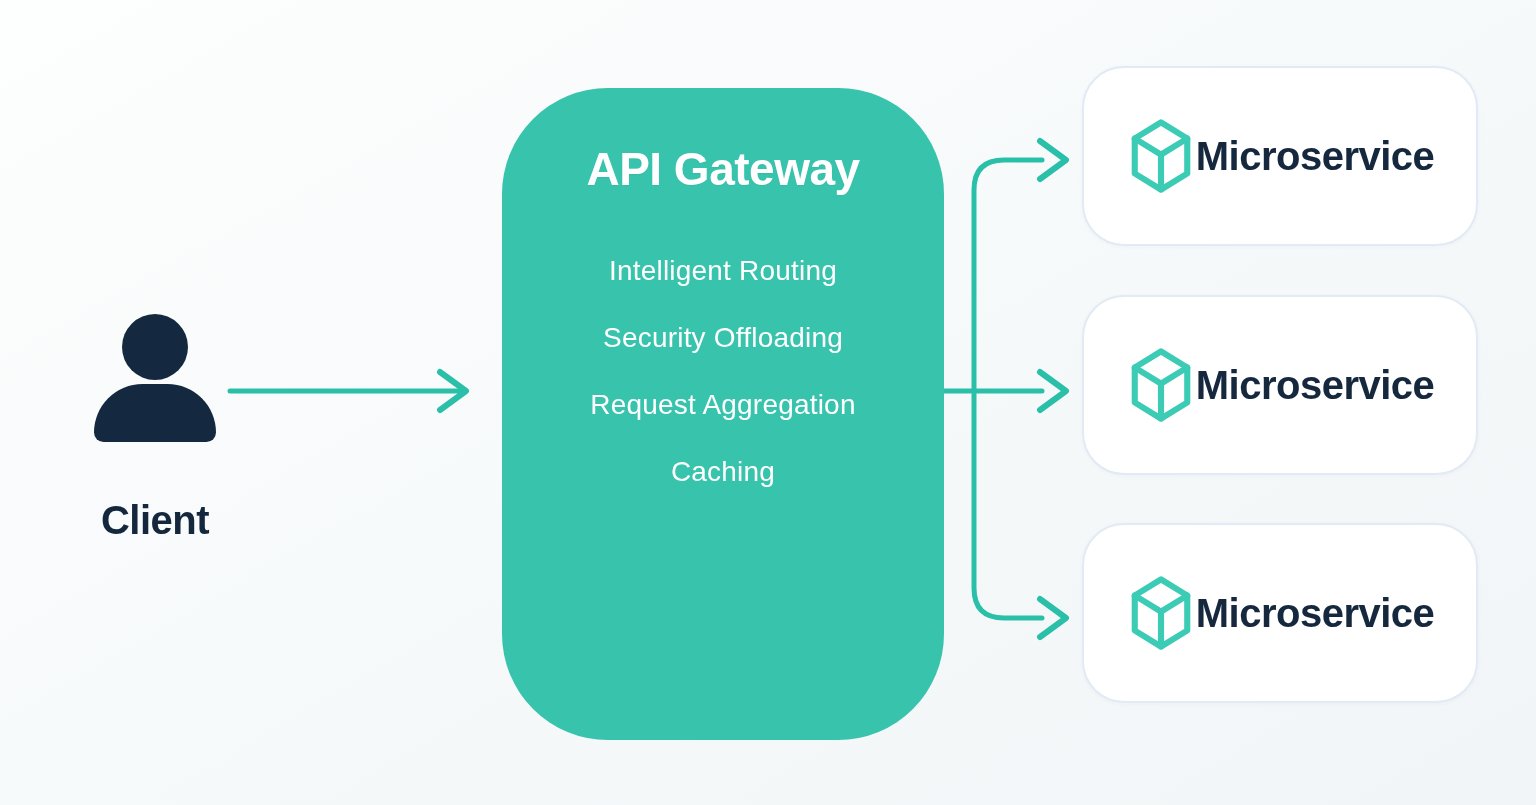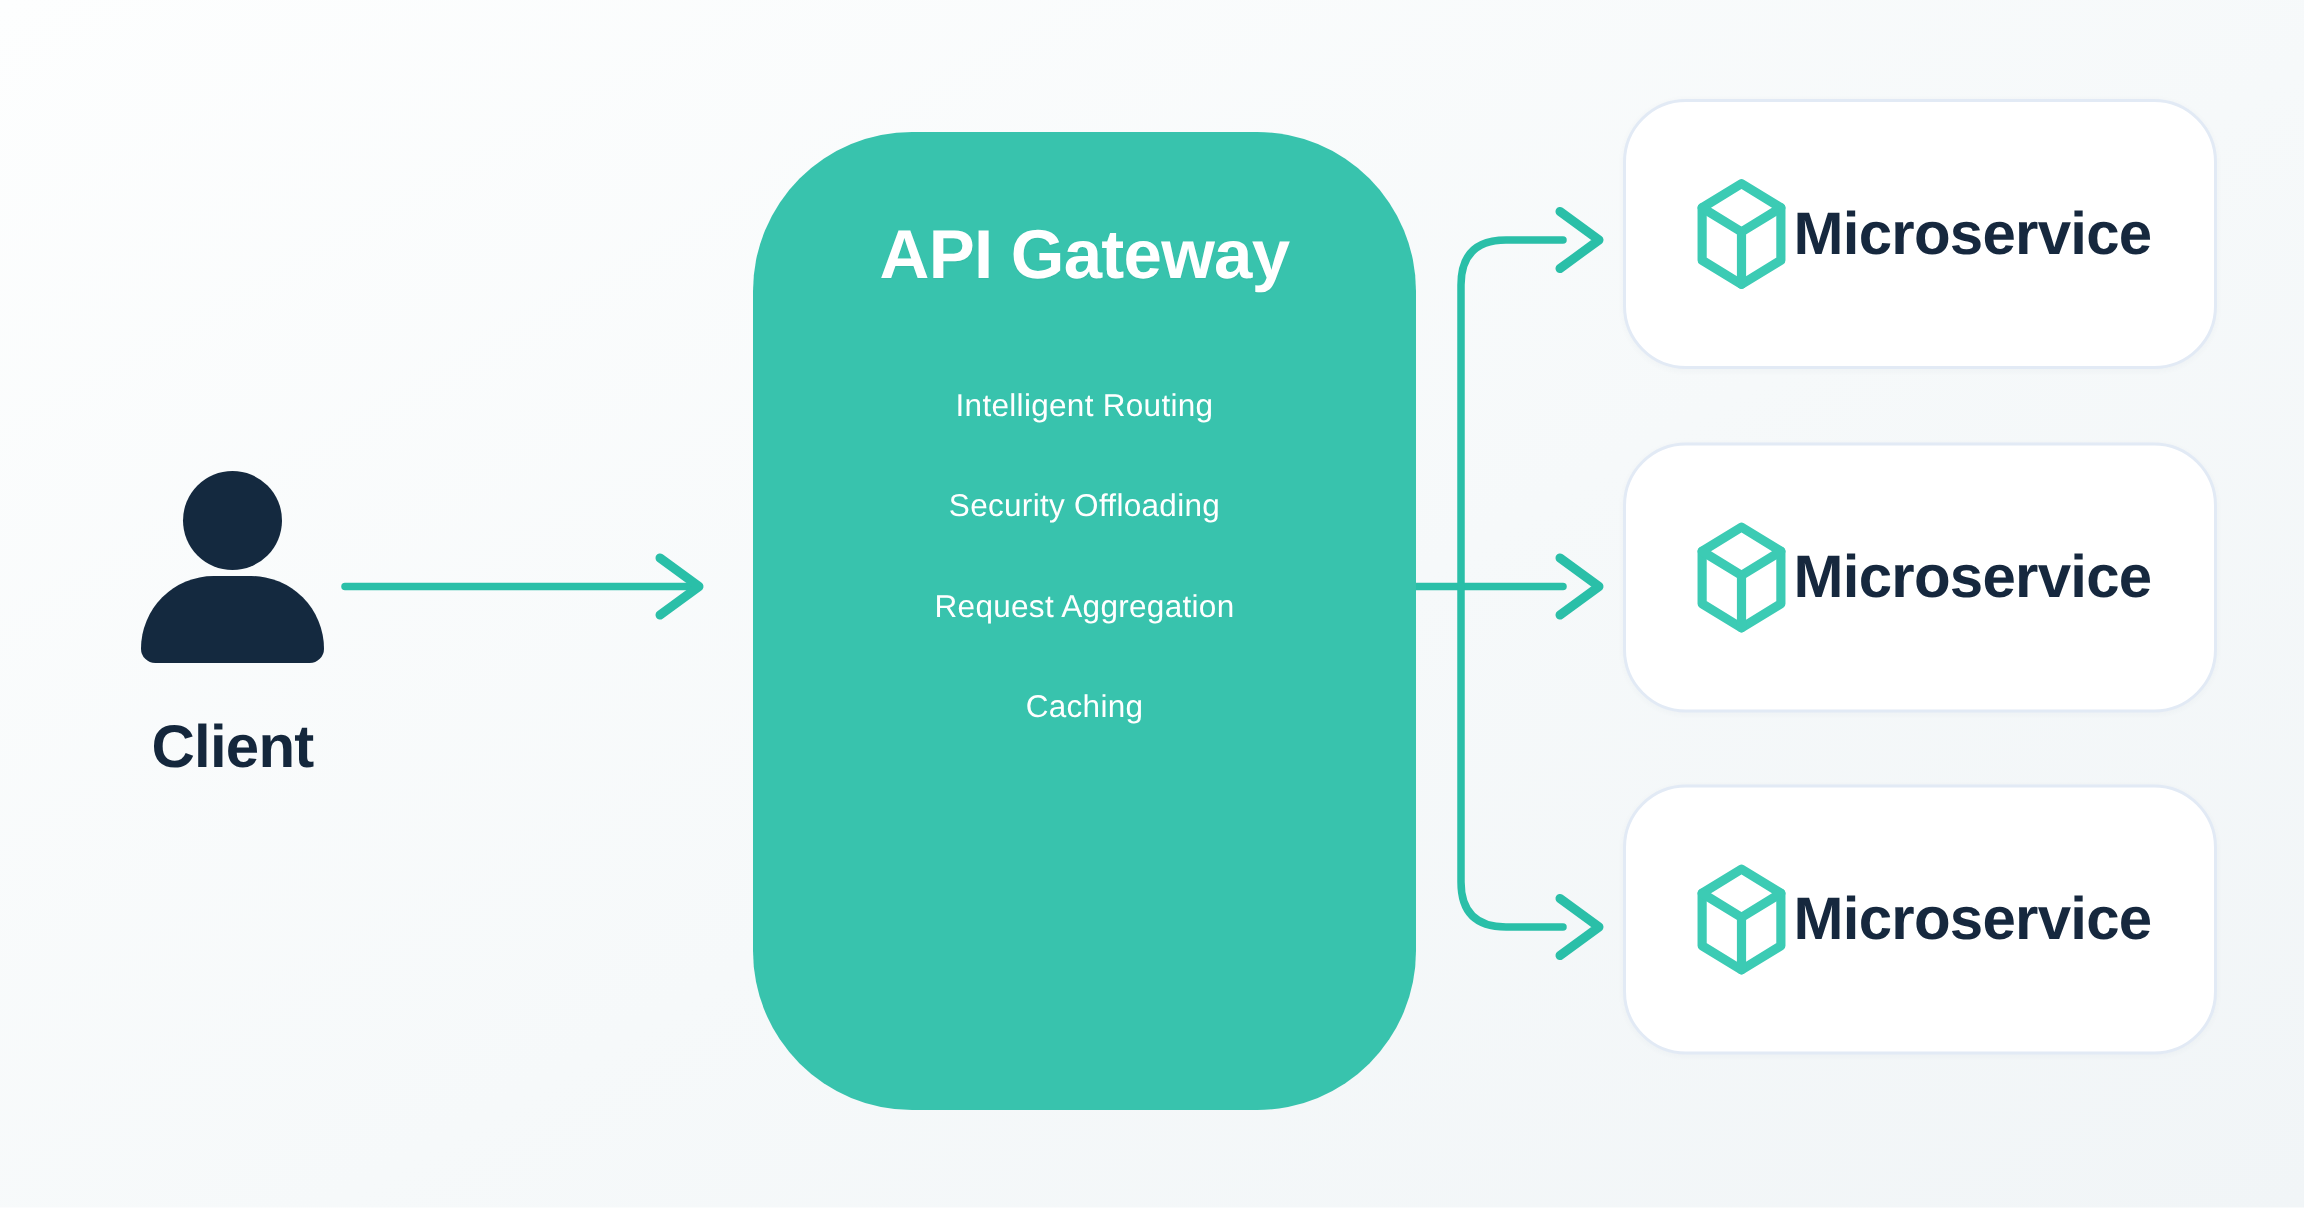--- a/index.html
+++ b/index.html
@@ -21,39 +21,39 @@
   .client-icon { position:relative; width:122px; height:130px; margin:0 auto; }
   .client-head {
     position:absolute; left:28px; top:4px; width:66px; height:66px;
     border-radius:50%; background:#14293f;
   }
   .client-body {
     position:absolute; left:0; top:74px; width:122px; height:58px;
     border-radius:61px 61px 12px 12px; background:#14293f;
   }
   .client-label {
-    margin-top:36px; font-size:40px; font-weight:600; color:#14273c;
+    margin-top:58px; font-size:40px; font-weight:600; color:#14273c;
     letter-spacing:-0.5px;
   }
 
   
   .gateway {
     position:absolute; left:502px; top:88px; width:442px; height:652px;
     background:#38c3ad; border-radius:106px;
     display:flex; flex-direction:column; align-items:center;
     padding-top:54px; color:#ffffff;
   }
   .gateway-title {
     font-size:46px; font-weight:700; line-height:1.2; letter-spacing:-0.5px;
     text-shadow:0 1px 1px rgba(0,0,0,0.04);
   }
   .gateway-features { margin-top:40px; width:100%; }
   .gateway-feature {
     height:67px; display:flex; align-items:center; justify-content:center;
-    font-size:21px; font-weight:400; letter-spacing:0.2px;
+    font-size:28px; font-weight:400; letter-spacing:0.2px;
   }
 
   
   .ms-card {
     position:absolute; left:1082px; width:396px; height:180px;
     background:#ffffff; border:2px solid #e2eaf5; border-radius:42px;
     display:flex; align-items:center; justify-content:center; 
     box-shadow:0 1px 4px rgba(40,70,110,0.04);
   }
   .ms-card.c1 { top:66px; }

